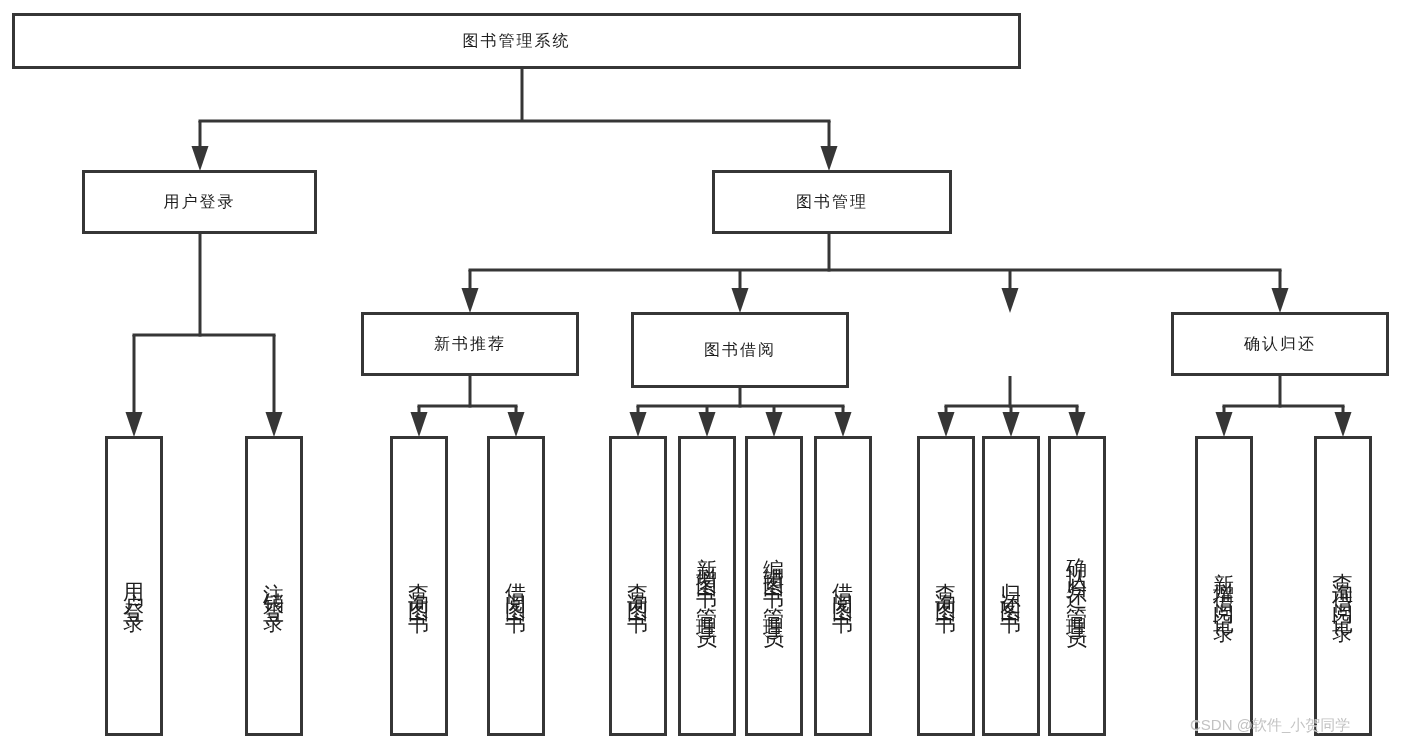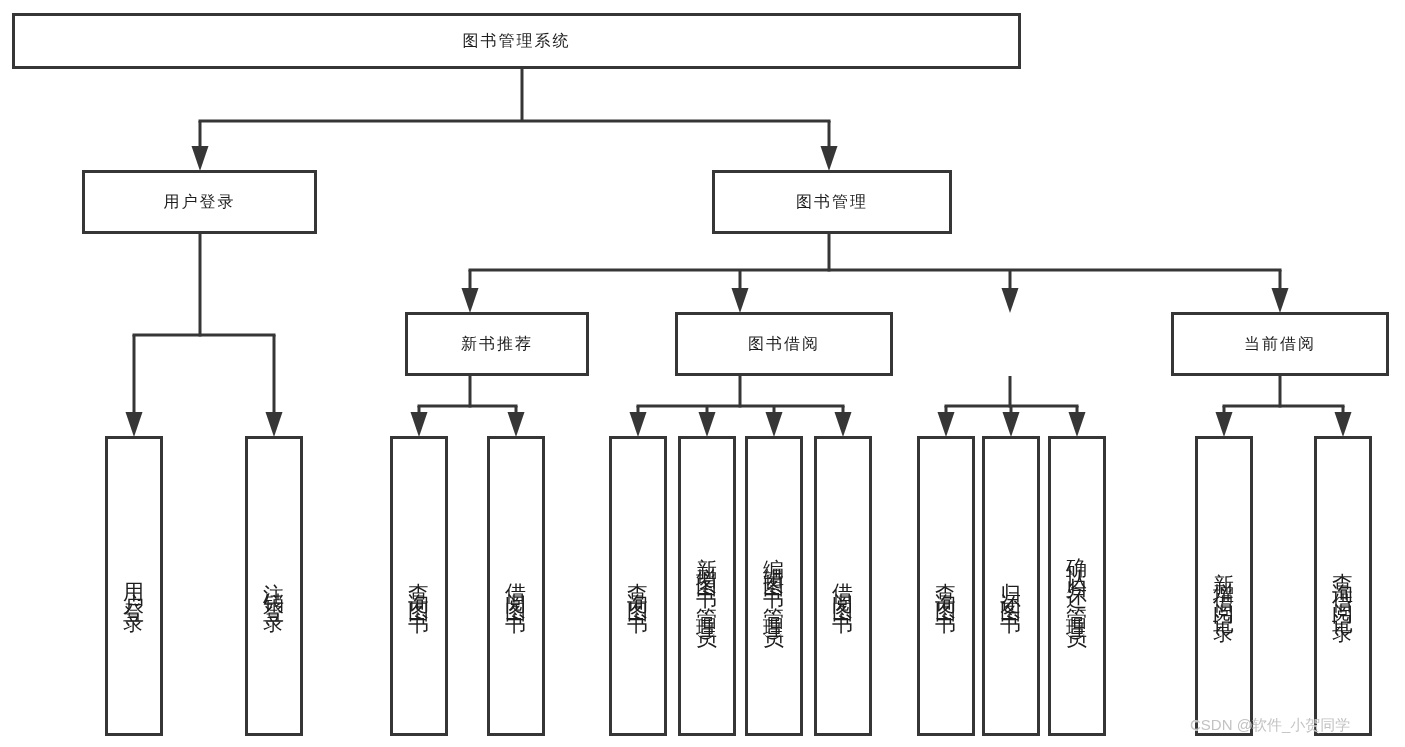--- a/index.html
+++ b/index.html
@@ -136,23 +136,23 @@
       <polygon points="1215.5,412 1232.5,412 1224,437"></polygon>
       <polygon points="1334.5,412 1351.5,412 1343,437"></polygon>
     </g>
   </svg>
 
   <div class="node" style="left:12px;top:13px;width:1009px;height:56px;">图书管理系统</div>
 
   <div class="node" style="left:82px;top:170px;width:235px;height:64px;">用户登录</div>
   <div class="node" style="left:712px;top:170px;width:240px;height:64px;">图书管理</div>
 
-  <div class="node" style="left:361px;top:312px;width:184px;height:64px;margin-left:44px;">新书推荐</div>
-  <div class="node" style="left:631px;top:312px;width:218px;height:64px;margin-left:44px;">图书借阅</div>
-  <div class="node" style="left:1171px;top:312px;width:218px;height:64px;">当前借阅</div>
+  <div class="node" style="left:361px;top:312px;width:218px;height:64px;">新书推荐</div>
+  <div class="node" style="left:631px;top:312px;width:218px;height:76px;">图书借阅</div>
+  <div class="node" style="left:1171px;top:312px;width:218px;height:64px;">确认归还</div>
 
   <div class="node leaf" style="left:105px;top:436px;width:58px;height:300px;">用户登录</div>
   <div class="node leaf" style="left:245px;top:436px;width:58px;height:300px;">注销登录</div>
 
   <div class="node leaf" style="left:390px;top:436px;width:58px;height:300px;">查询图书</div>
   <div class="node leaf" style="left:487px;top:436px;width:58px;height:300px;">借阅图书</div>
 
   <div class="node leaf" style="left:609px;top:436px;width:58px;height:300px;">查询图书</div>
   <div class="node leaf" style="left:678px;top:436px;width:58px;height:300px;">新增图书（管理员）</div>
   <div class="node leaf" style="left:745px;top:436px;width:58px;height:300px;">编辑图书（管理员）</div>

